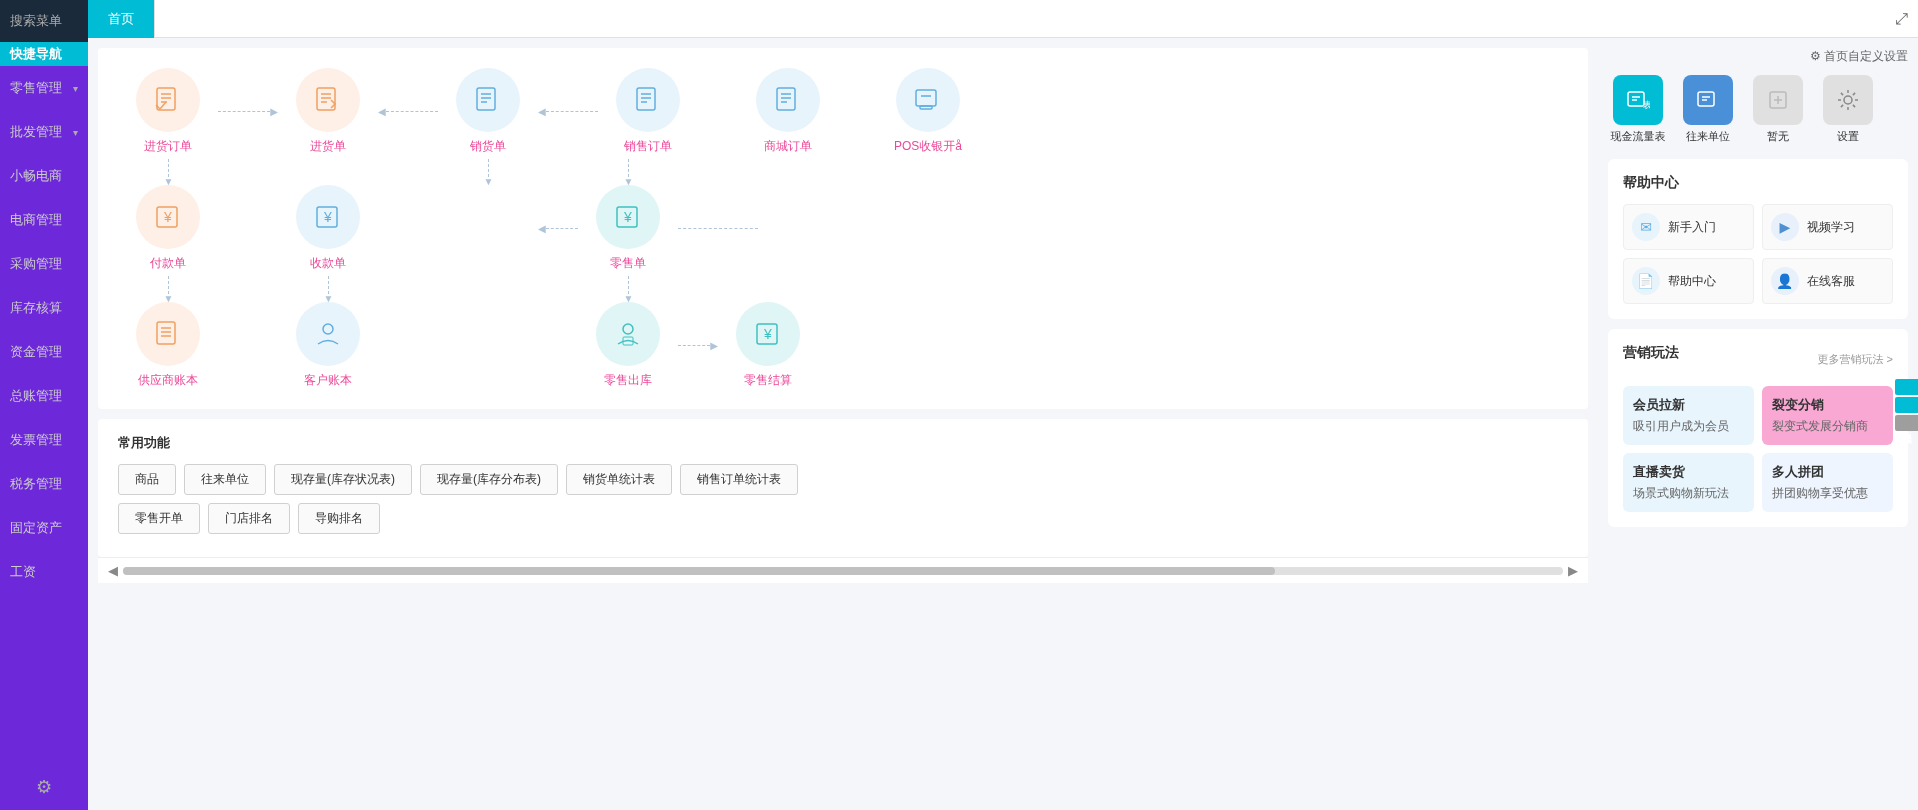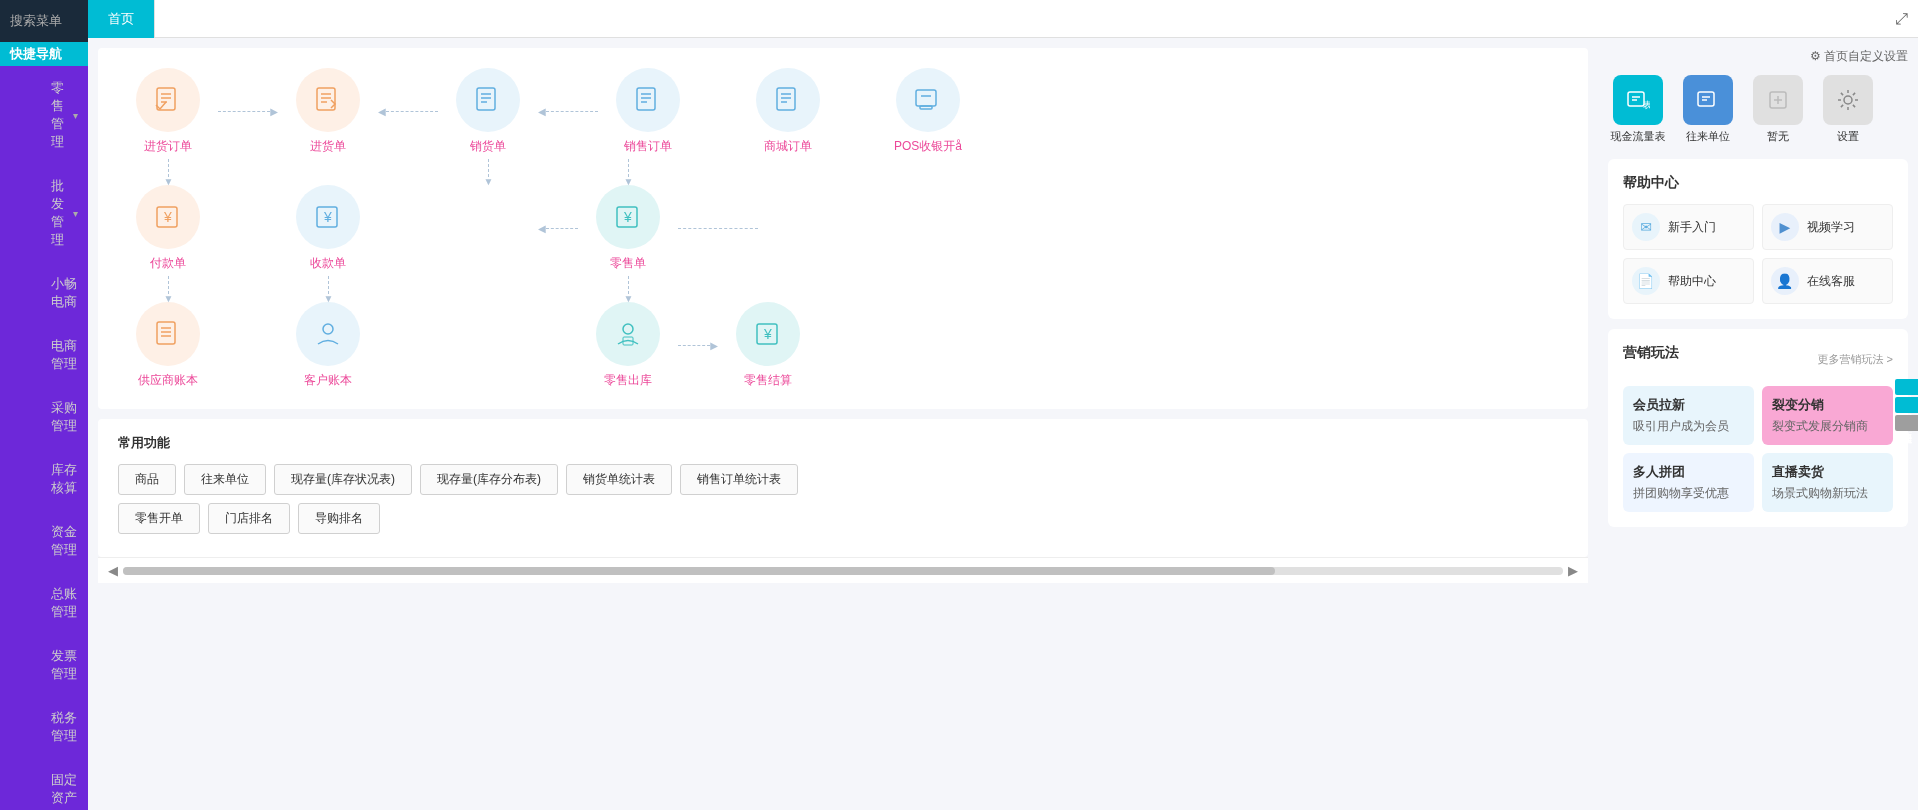--- a/index.html
+++ b/index.html
@@ -30,21 +30,20 @@
       font-weight: bold;
     }
     .sidebar-item {
       color: #ccc;
       padding: 13px 10px;
       font-size: 13px;
       cursor: pointer;
       display: flex;
       align-items: center;
       justify-content: space-between;
-      margin-left: 41px;
     }
     .sidebar-arrow { font-size: 10px; color: #aaa; }
     .sidebar-bottom {
       margin-top: auto;
       padding: 12px 10px;
       color: #aaa;
       font-size: 18px;
       cursor: pointer;
       text-align: center;
     }
@@ -758,27 +757,27 @@
         </div>
         <div class="marketing-grid">
           <div class="marketing-item" style="background:#e8f5fc;">
             <div class="marketing-item-title">会员拉新</div>
             <div class="marketing-item-desc">吸引用户成为会员</div>
           </div>
           <div class="marketing-item" style="background:#f9a8d4;">
             <div class="marketing-item-title">裂变分销</div>
             <div class="marketing-item-desc">裂变式发展分销商</div>
           </div>
+          <div class="marketing-item" style="background:#e8f5fc;">
+            <div class="marketing-item-title">直播卖货</div>
+            <div class="marketing-item-desc">场景式购物新玩法</div>
+          </div>
           <div class="marketing-item" style="background:#eef5ff;">
             <div class="marketing-item-title">多人拼团</div>
             <div class="marketing-item-desc">拼团购物享受优惠</div>
-          </div>
-          <div class="marketing-item" style="background:#e8f5fc;">
-            <div class="marketing-item-title">直播卖货</div>
-            <div class="marketing-item-desc">场景式购物新玩法</div>
           </div>
         </div>
       </div>
 
     </div>
   </div>
 </div>
 
 <div class="float-btns">
   <div class="float-btn">客服热线</div>

